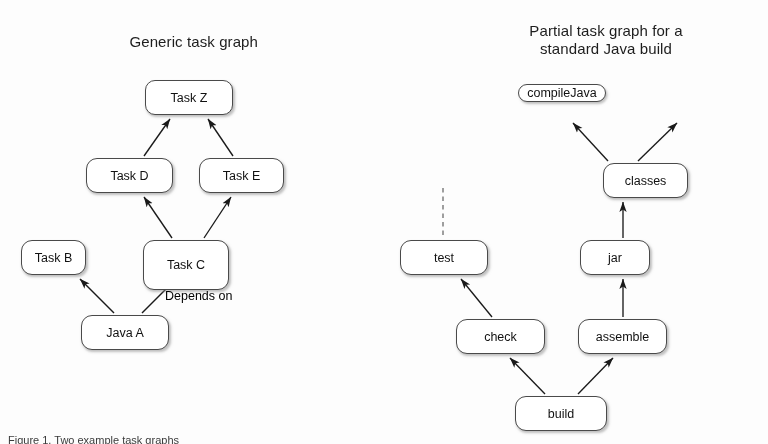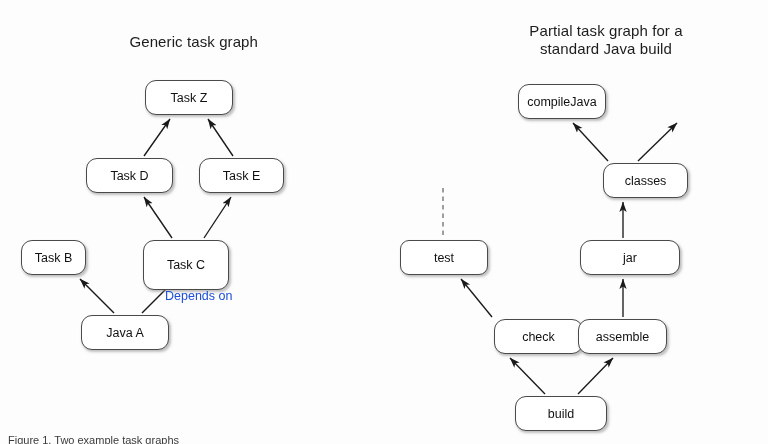--- a/index.html
+++ b/index.html
@@ -51,21 +51,21 @@
     color: #111111;
     font-size: 12.5px;
     display: flex;
     align-items: center;
     justify-content: center;
     box-shadow: 1.5px 2px 2.5px rgba(140,140,140,0.55);
     white-space: nowrap;
   }
   .edge-label {
     position: absolute;
-    color: #1d4ed8;
+    color: #000000;
     font-size: 12.5px;
     white-space: nowrap;
   }
   .caption {
     position: absolute;
     left: 8px;
     top: 434px;
     color: #3b3b3b;
     font-size: 11px;
     white-space: nowrap;
@@ -103,54 +103,54 @@
     </g>
 
     <line x1="443" y1="188" x2="443" y2="239" stroke="#9a9a9a" stroke-width="1.9" stroke-dasharray="4.5,4"></line>
   </svg>
 
   <div class="diagram-title" id="title-left">Generic task graph</div>
 
   <div class="diagram-title" id="title-right">Partial task graph for a
 standard Java build</div>
 
-  <div class="node" style="left:145px; top:80px; width:88px; height:35px;">
+  <div class="node" style="left:145px; top:80px; width:88px; height:35px;border-radius:10px;">
     <span>Task Z</span>
   </div>
   <div class="node" style="left:86px; top:158px; width:87px; height:35px;">
     <span>Task D</span>
   </div>
   <div class="node" style="left:199px; top:158px; width:85px; height:35px;">
     <span>Task E</span>
   </div>
   <div class="node" style="left:21px; top:240px; width:65px; height:35px;">
     <span>Task B</span>
   </div>
   <div class="node" style="left:143px; top:240px; width:86px; height:50px;">
     <span>Task C</span>
   </div>
   <div class="node" style="left:81px; top:315px; width:88px; height:35px;">
     <span>Java A</span>
   </div>
 
   <div class="edge-label" style="left:165px; top:289px;">Depends on</div>
 
-  <div class="node" style="left:518px; top:84px; width:88px; height:35px;">
+  <div class="node" style="left:518px; top:84px; width:88px; height:18px;">
     <span>compileJava</span>
   </div>
   <div class="node" style="left:580px; top:163px; width:85px; height:35px;margin-left:23px;">
     <span>classes</span>
   </div>
-  <div class="node" style="left:400px; top:240px; width:88px; height:35px;border-radius:9px;">
+  <div class="node" style="left:400px; top:240px; width:88px; height:35px;">
     <span>test</span>
   </div>
-  <div class="node" style="left:580px; top:240px; width:100px; height:35px;">
+  <div class="node" style="left:580px; top:240px; width:70px; height:35px;">
     <span>jar</span>
   </div>
-  <div class="node" style="left:456px; top:319px; width:89px; height:35px;margin-left:38px;">
+  <div class="node" style="left:456px; top:319px; width:89px; height:35px;">
     <span>check</span>
   </div>
   <div class="node" style="left:578px; top:319px; width:89px; height:35px;">
     <span>assemble</span>
   </div>
   <div class="node" style="left:515px; top:396px; width:92px; height:35px;">
     <span>build</span>
   </div>
 
   <div class="caption">Figure 1. Two example task graphs</div>

